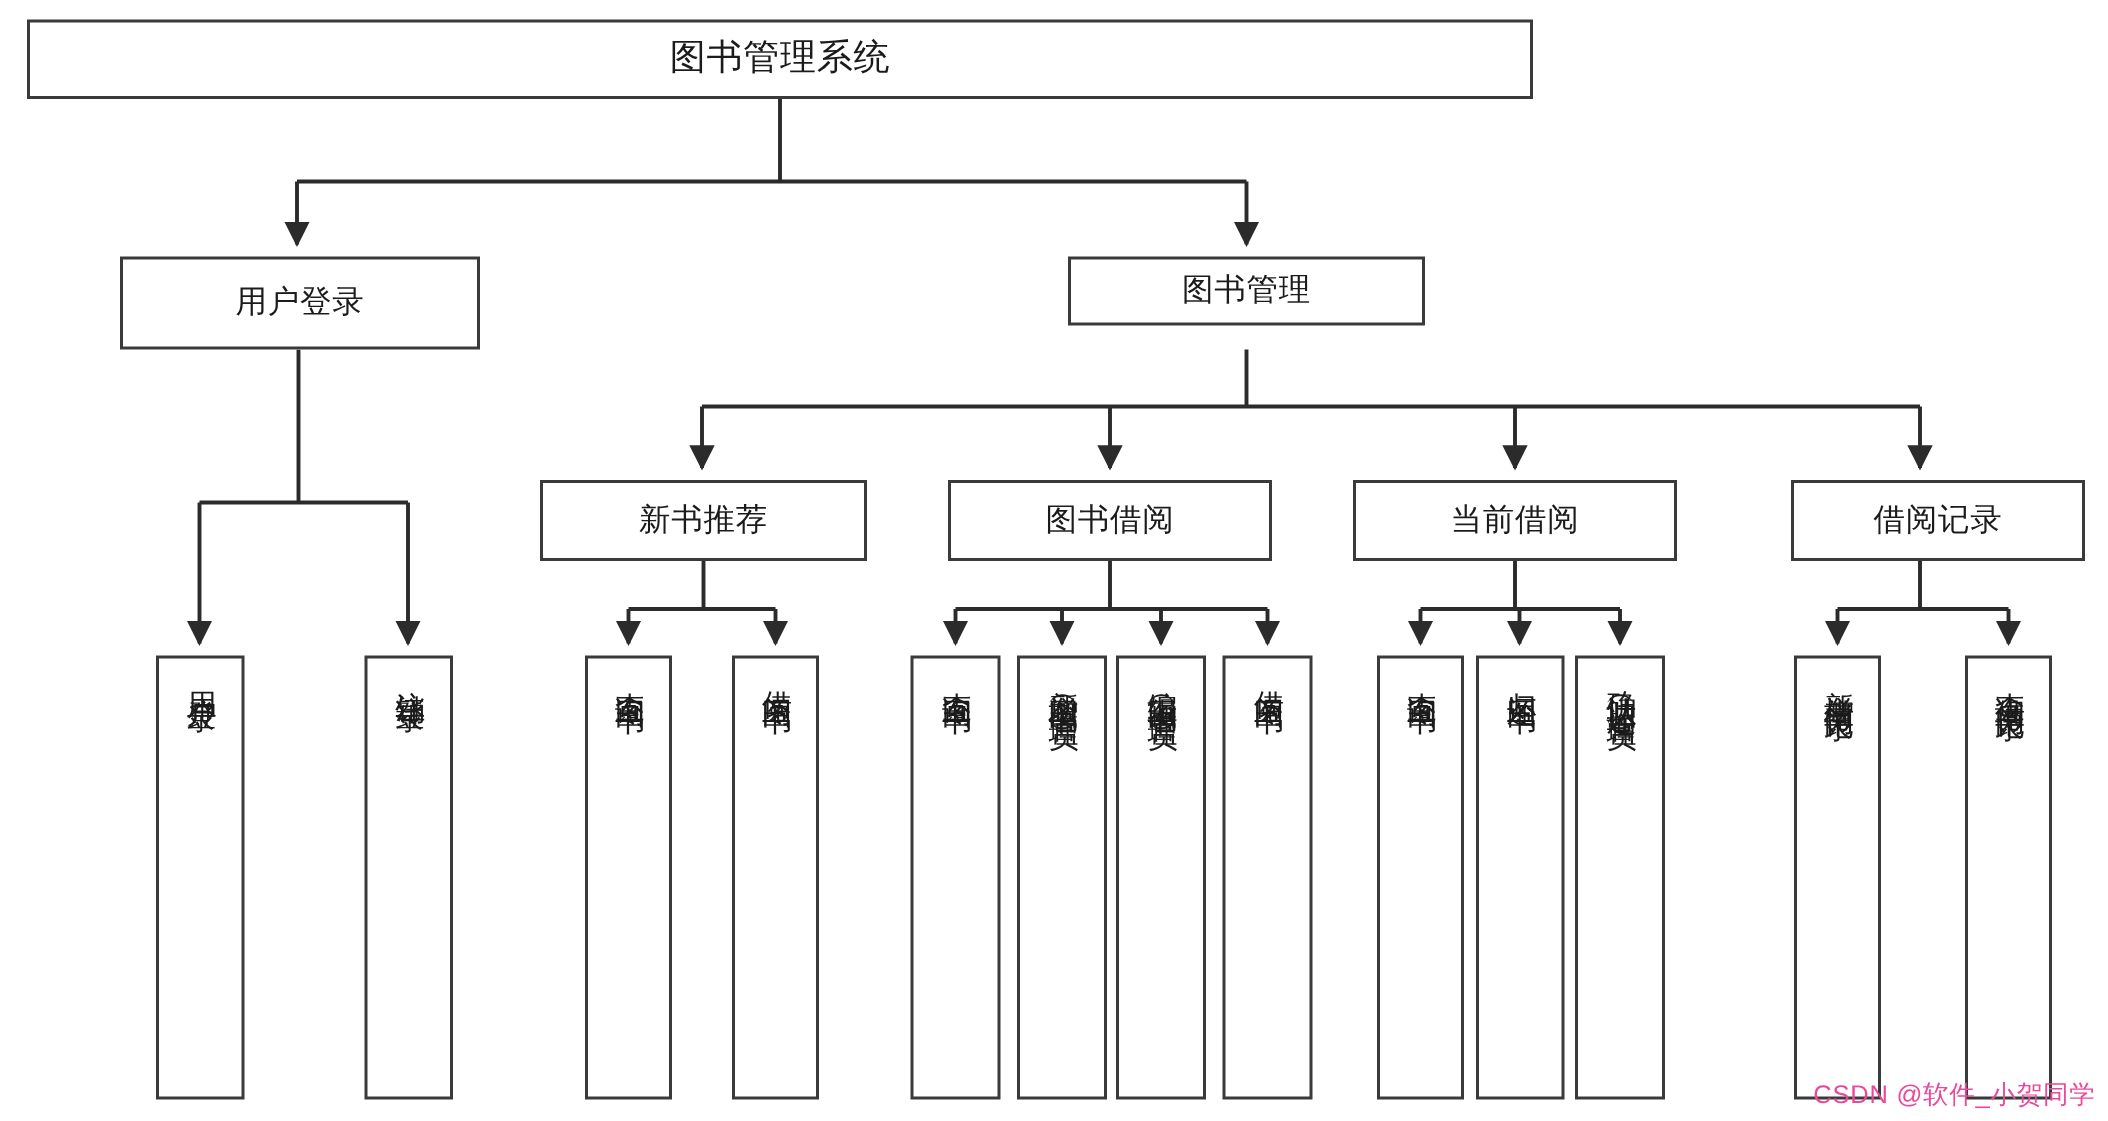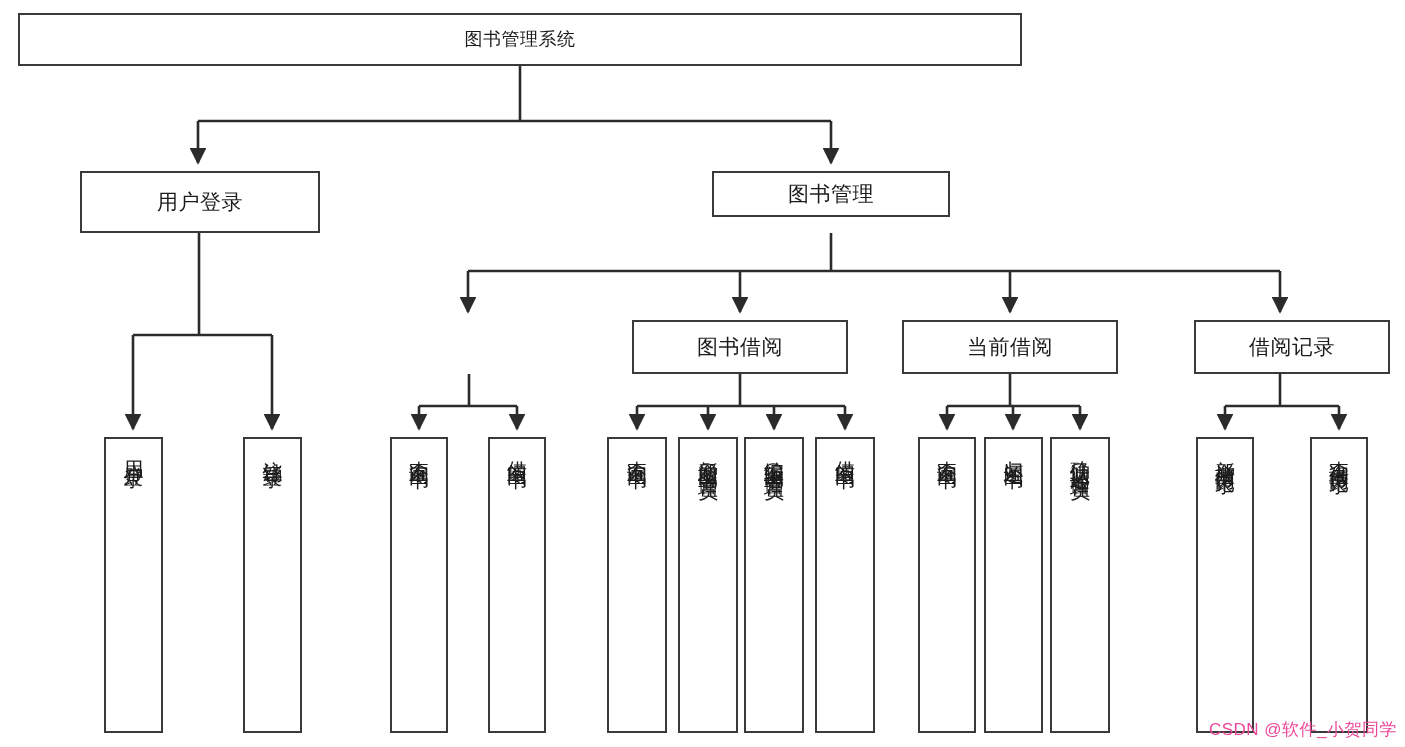--- a/index.html
+++ b/index.html
@@ -43,21 +43,21 @@
     text-align: center;
     line-height: 1.18;
     letter-spacing: 0.5px;
     white-space: nowrap;
   }
   
   .node.horizontal .node-label {
     font-size: 21px;
   }
   .node.root .node-label {
-    font-size: 18px;
+    font-size: 24px;
     text-align: center;
   }
   
   .node.vertical {
     padding: 6px 0;
     align-items: flex-start;
     justify-content: center;
   }
   .node.vertical .node-label {
     writing-mode: vertical-rl;
@@ -139,20 +139,23 @@
     <span class="node-label">图书管理系统</span>
   </div>
 
   <div class="node horizontal" style="left:80px; top:171px; width:240px; height:62px;">
     <span class="node-label">用户登录</span>
   </div>
   <div class="node horizontal" style="left:712px; top:171px; width:238px; height:46px;">
     <span class="node-label">图书管理</span>
   </div>
 
+  <div class="node horizontal" style="left:360px; top:320px; width:218px; height:54px;">
+    <span class="node-label">新书推荐</span>
+  </div>
   <div class="node horizontal" style="left:632px; top:320px; width:216px; height:54px;">
     <span class="node-label">图书借阅</span>
   </div>
   <div class="node horizontal" style="left:902px; top:320px; width:216px; height:54px;">
     <span class="node-label">当前借阅</span>
   </div>
   <div class="node horizontal" style="left:1194px; top:320px; width:196px; height:54px;">
     <span class="node-label">借阅记录</span>
   </div>
 

